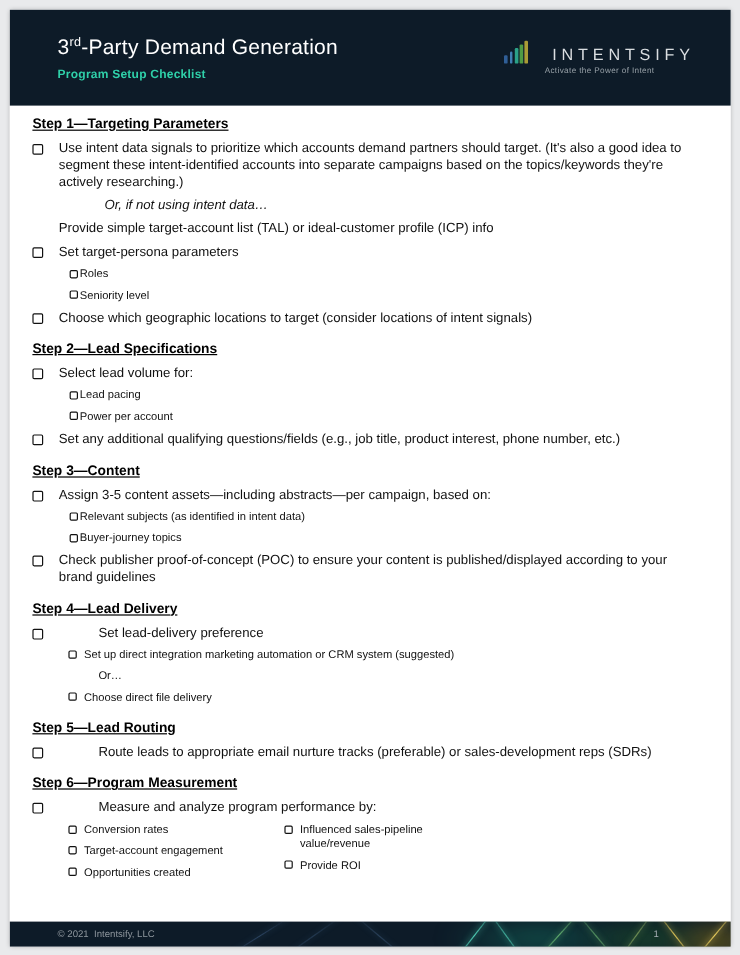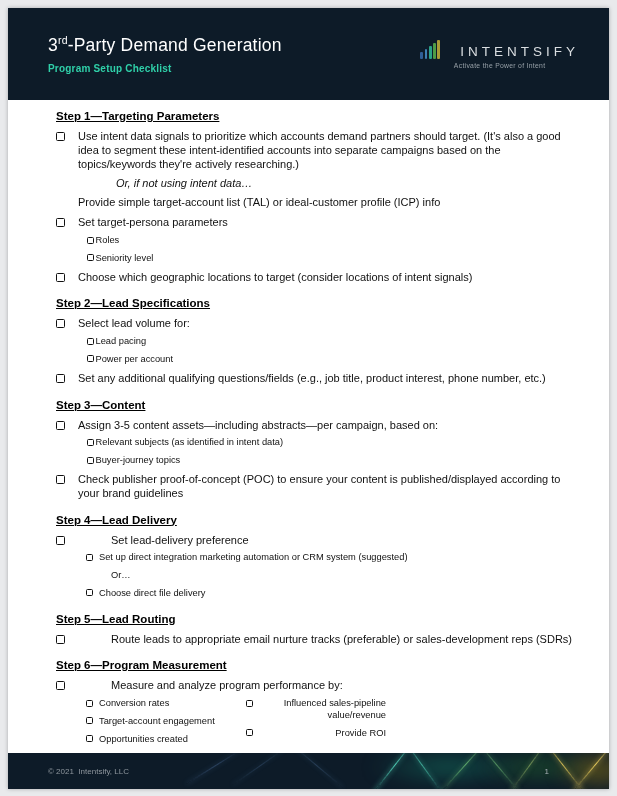--- a/index.html
+++ b/index.html
@@ -14,21 +14,21 @@
     position:absolute;left:8px;top:8px;
     width:601px;height:781px;
     background:#ffffff;
     box-shadow:0 0 4px rgba(0,0,0,.28);
     display:flex;flex-direction:column;
     overflow:hidden;
   }
   
   .band{background:var(--navy,#0d1b28);}
   .header{
-    height:92px;flex:none;
+    height:80px;flex:none;
     display:flex;align-items:center;justify-content:space-between;
     padding:0 30px 0 40px;box-sizing:border-box;
   }
   .header-left{display:flex;flex-direction:column;gap:7px;}
   .doc-title{
     margin:0;color:#ffffff;font-size:17.5px;font-weight:400;letter-spacing:.2px;
   }
   .doc-title sup{font-size:.6em;}
   .doc-subtitle{
     color:var(--teal,#2fd0a9);font-size:10px;font-weight:700;letter-spacing:.2px;
@@ -37,21 +37,21 @@
   .logo-row{display:flex;align-items:flex-end;gap:20px;}
   .logo-bars{display:inline-flex;align-items:flex-end;gap:1.5px;height:19px;}
   .logo-bars .bar{width:2.8px;border-radius:1px;display:inline-block;}
   .logo-word{
     color:#dadee1;font-size:13.5px;font-weight:400;letter-spacing:4px;line-height:1;
   }
   .logo-tagline{color:#97a0a7;font-size:6.8px;letter-spacing:.3px;}
   
   .content{
     flex:1;overflow:hidden;
-    padding:6px 30px 0 48px;color:#111;
+    padding:6px 30px 0 19px;color:#111;
   }
   .step-heading{
     font-size:11.5px;font-weight:700;color:#000;
     text-decoration:underline;
     margin:13px 0 8px 0;
   }
   section:first-child .step-heading{margin-top:4px;}
   .item{display:flex;font-size:11px;line-height:1.26;color:#111;}
   .item .txt{flex:1;}
   .cbx{
@@ -63,26 +63,26 @@
   .check .cbx{margin-right:13px;}
   .check_tight{margin:0 0 5px 0;gap:40px;}
   .check_tight .cbx{margin-right:6px;}
   .sub_attached{font-size:9.3px;margin:0 0 6px 31px;}
   .sub_attached .cbx{width:7px;height:7px;border-width:1.1px;margin-right:1.5px;margin-top:1.5px;}
   .sub_spaced{font-size:9.3px;margin:0 0 6px 30px;}
   .sub_spaced .cbx{width:7px;height:7px;border-width:1.1px;margin-right:6px;margin-top:1.5px;}
   .plain{margin:0 0 6px 22px;}
   .italic{font-style:italic;margin:0 0 6px 60px;}
   .or_note{font-size:9.3px;margin:0 0 6px 55px;text-align:center;}
-  .cols{display:flex;margin-left:30px;}
+  .cols{display:flex;margin-left:30px;gap:20px;}
   .cols .col1{width:160px;flex:none;}
-  .cols .col2{width:140px;flex:none;text-align:right;}
+  .cols .col2{width:140px;flex:none;}
   
   .footer{
-    height:36px;flex:none;position:relative;overflow:hidden;
+    height:21px;flex:none;position:relative;overflow:hidden;
     display:flex;align-items:center;justify-content:space-between;
     padding:0 60px 0 40px;box-sizing:border-box;
   }
   .copyright{color:#8e969d;font-size:8px;white-space:pre;position:relative;z-index:2;}
   .page-number{color:#a8b0b6;font-size:8px;position:relative;z-index:2;}
   .streaks{position:absolute;inset:0;z-index:1;}
   .glow{position:absolute;border-radius:50%;filter:blur(8px);}
   .streak{position:absolute;top:-18px;height:64px;width:1.4px;}
 </style>
 </head>

